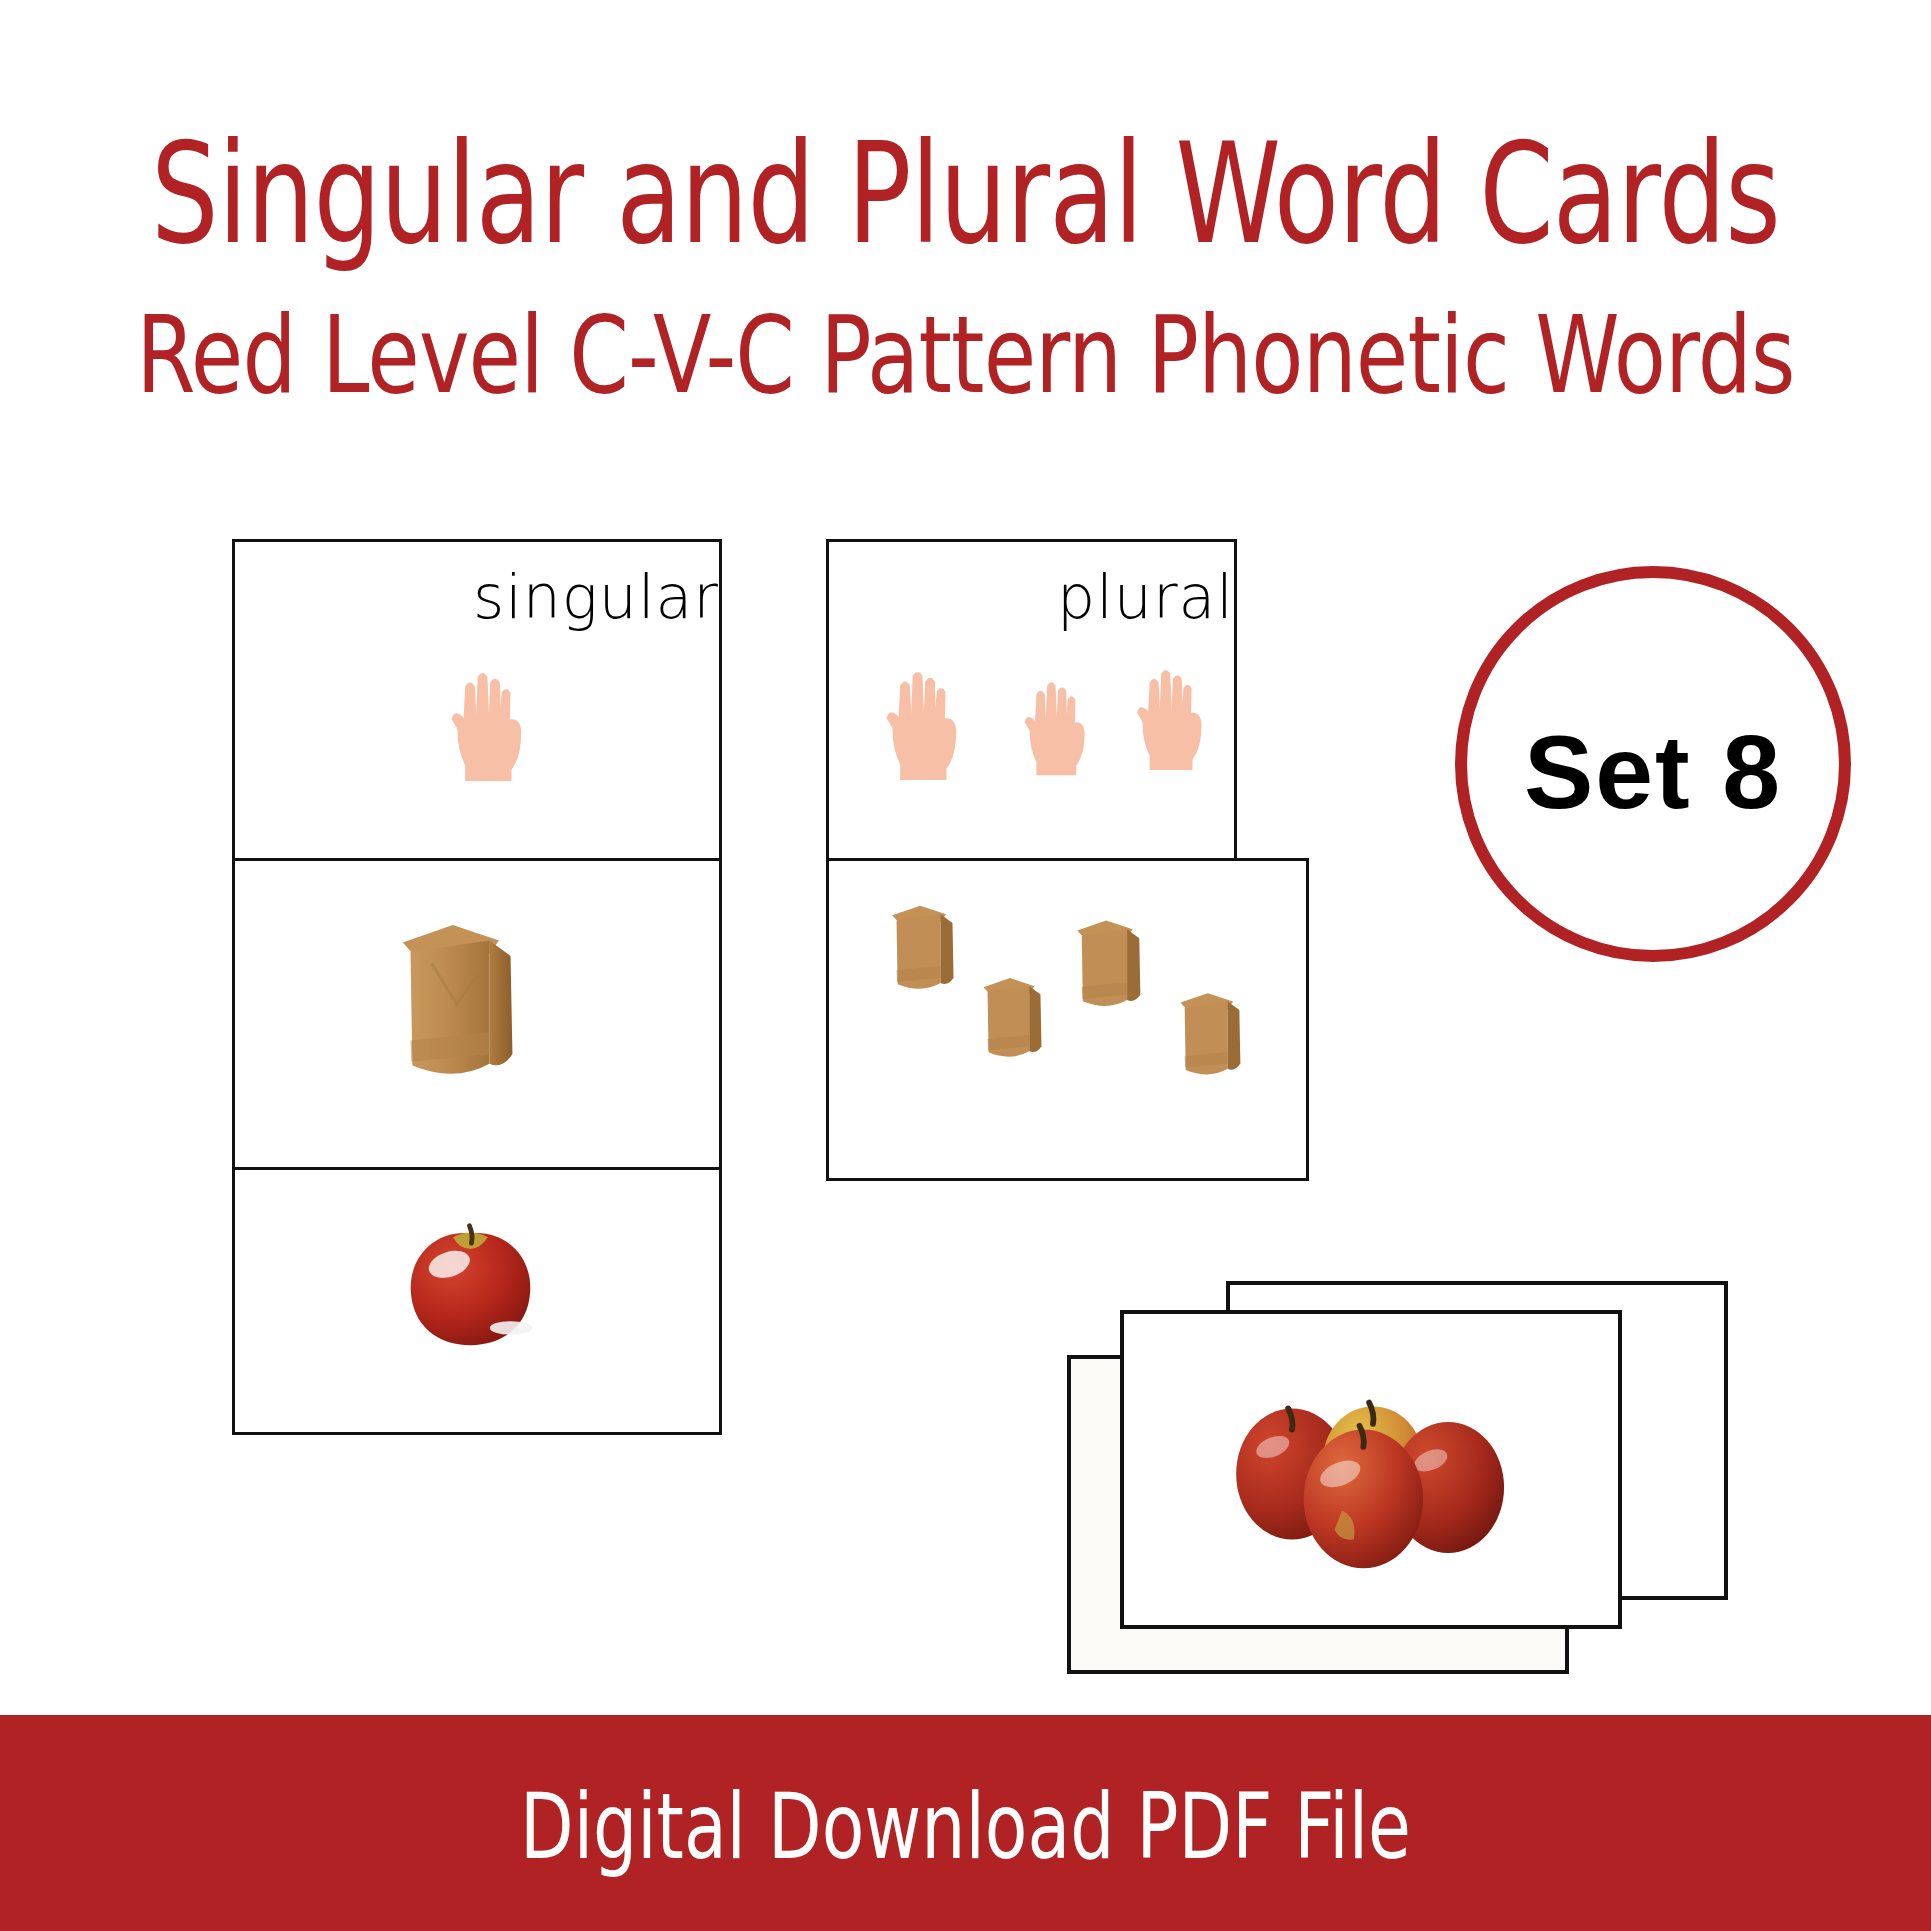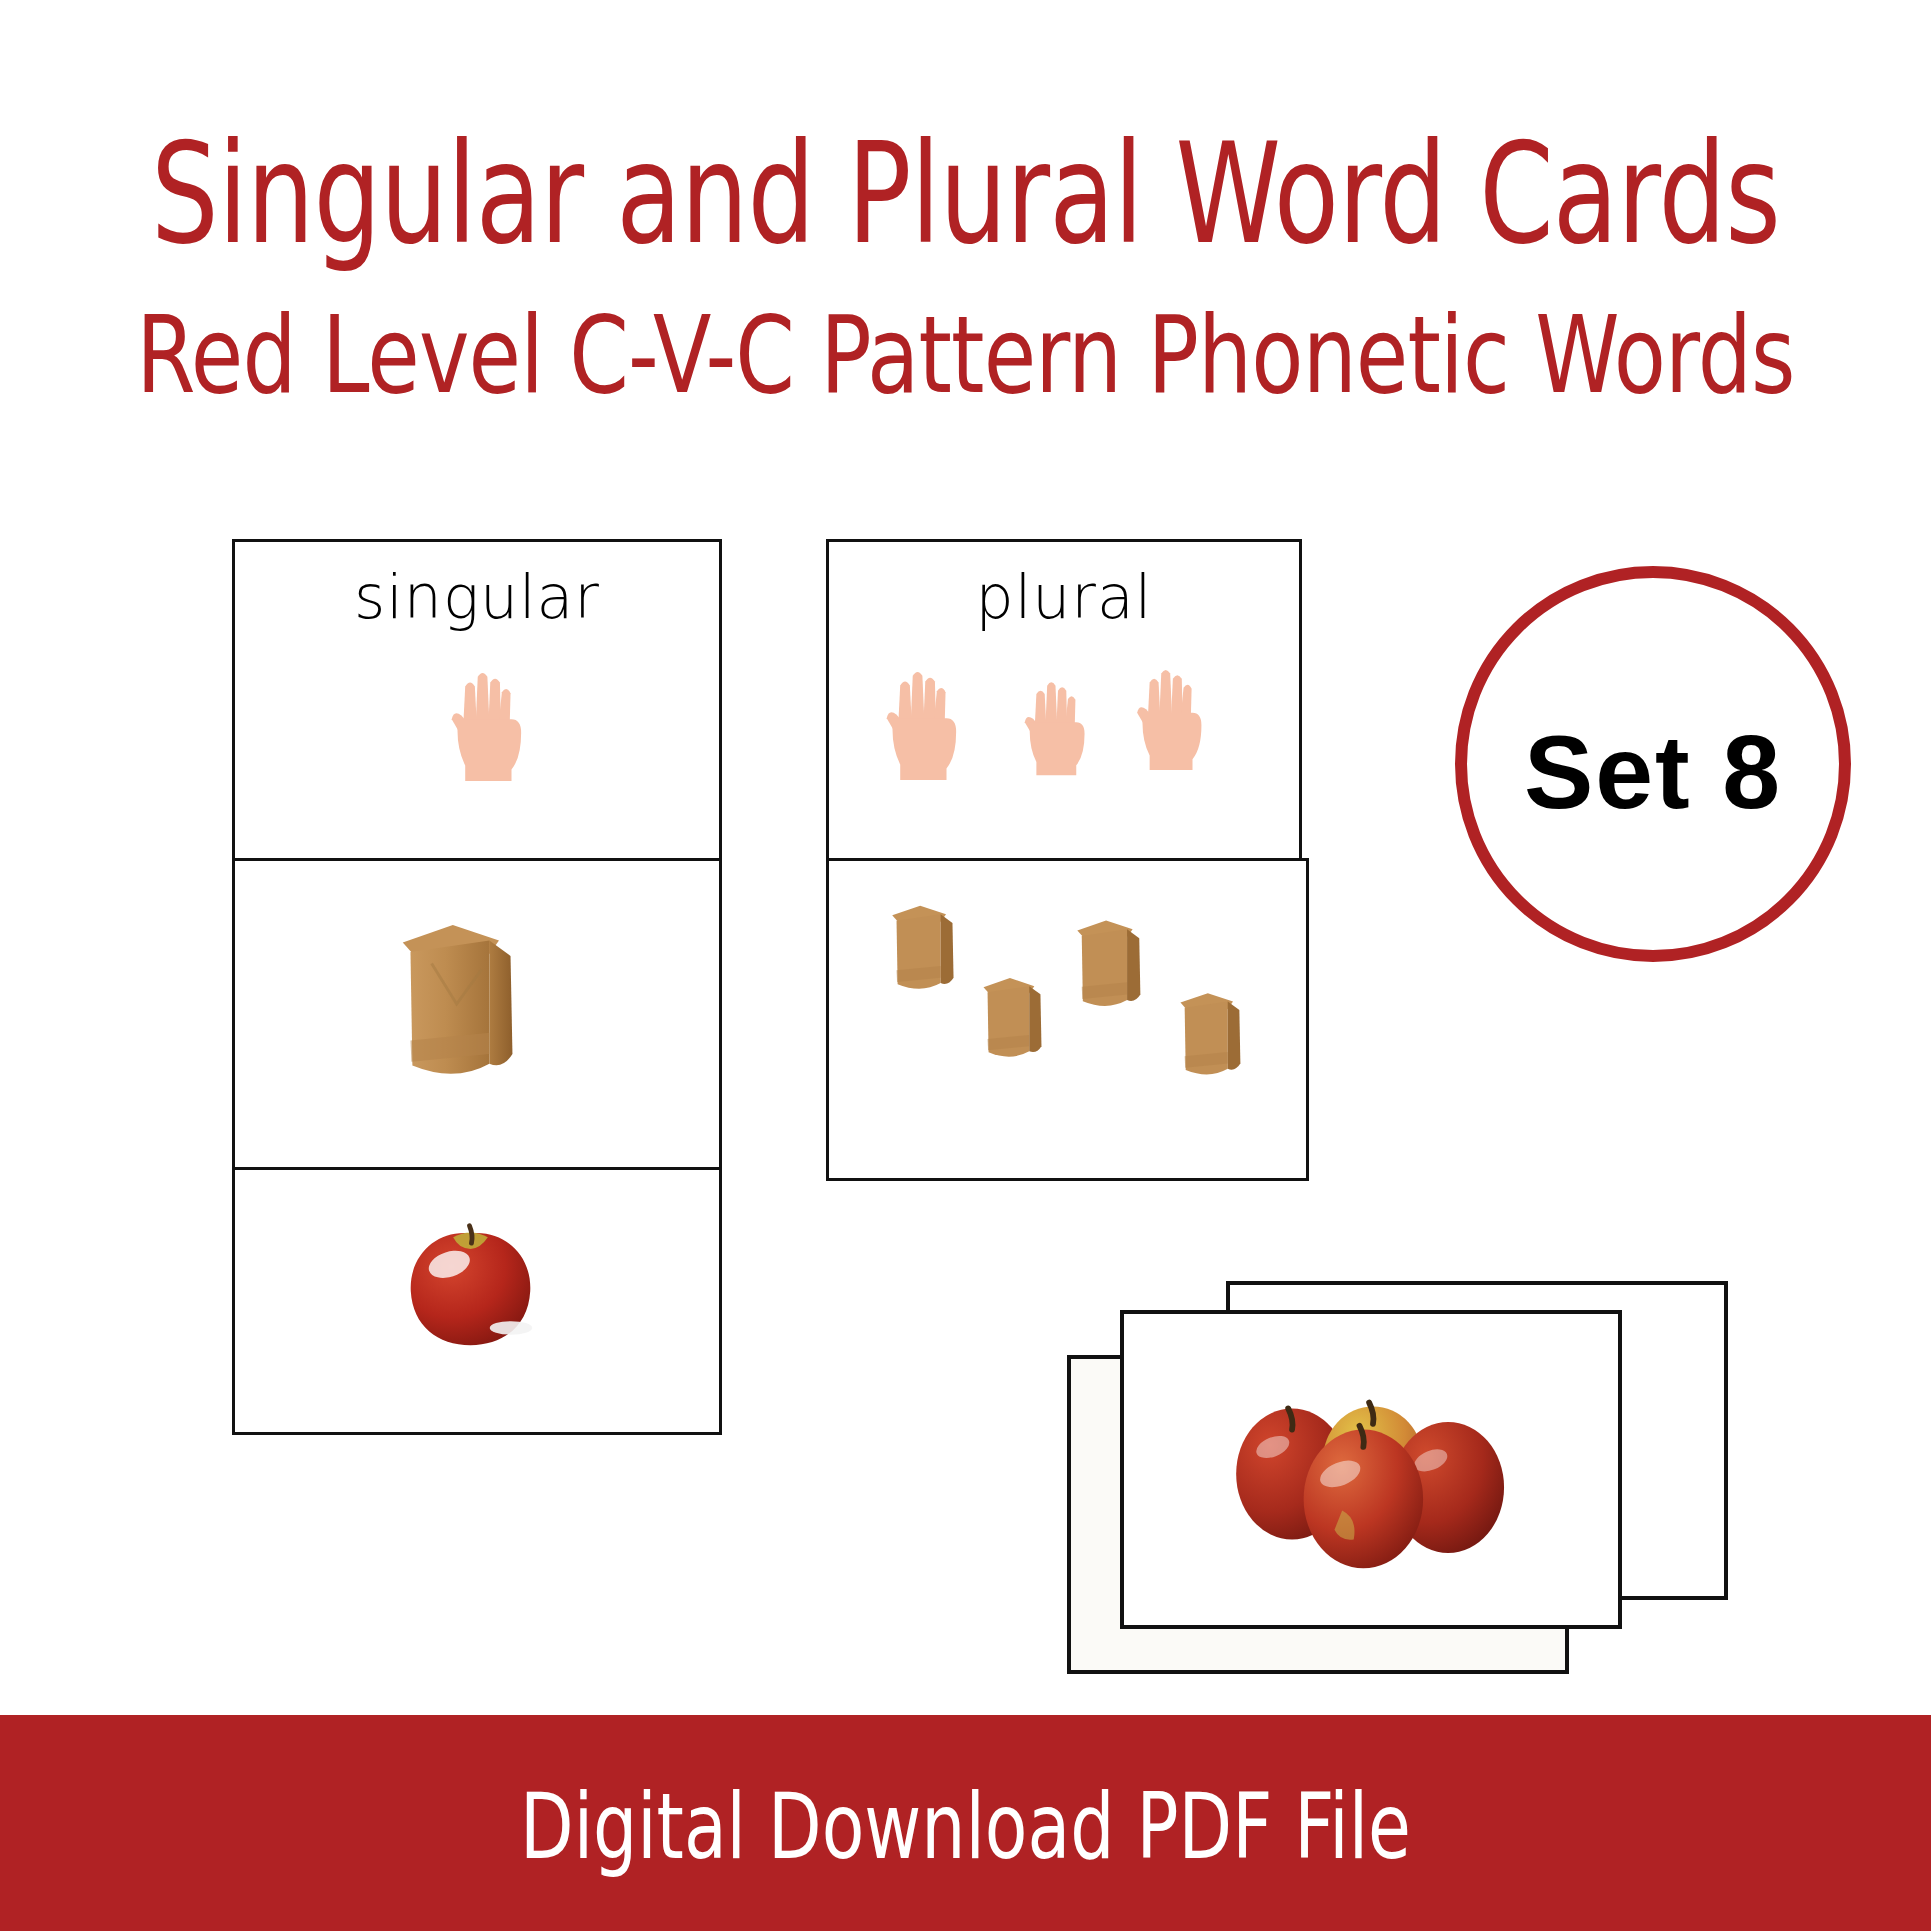--- a/index.html
+++ b/index.html
@@ -42,35 +42,35 @@
 
   
   .card{
     position:absolute;
     background:#ffffff;
     border:3.9px solid #111111;
     box-sizing:border-box;
   }
   .card-label{
     position:absolute;left:0;right:0;top:25px;
-    text-align:center;
+    text-align:right;
     font-family:"DejaVu Sans", sans-serif;
     font-size:60px;
     font-weight:300;
     color:#000000;
     letter-spacing:1px;
     line-height:1;
   }
   .card-body{
     position:absolute;left:0;right:0;bottom:0;top:0;
   }
 
   
   #card-singular{left:232px;top:531px;width:490px;height:322px;}
-  #card-plural  {left:826px;top:531px;width:476px;height:322px;}
+  #card-plural  {left:826px;top:531px;width:411px;height:322px;}
   #card-bag     {left:232px;top:850px;width:490px;height:323px;}
   #card-bags    {left:826px;top:850px;width:483px;height:323px;}
   #card-apple   {left:232px;top:1159px;width:490px;height:268px;}
 
   
   .hand{position:absolute;}
 
   
   .bag{position:absolute;}
 

